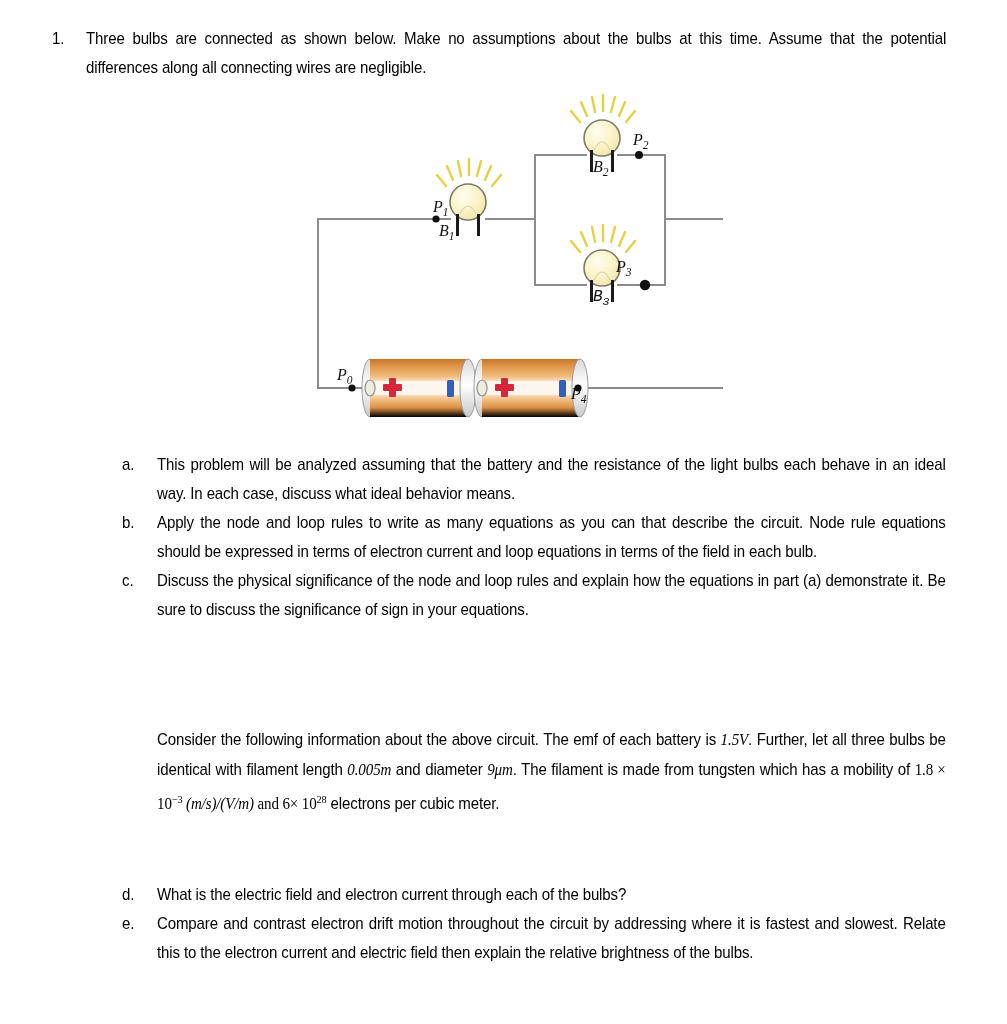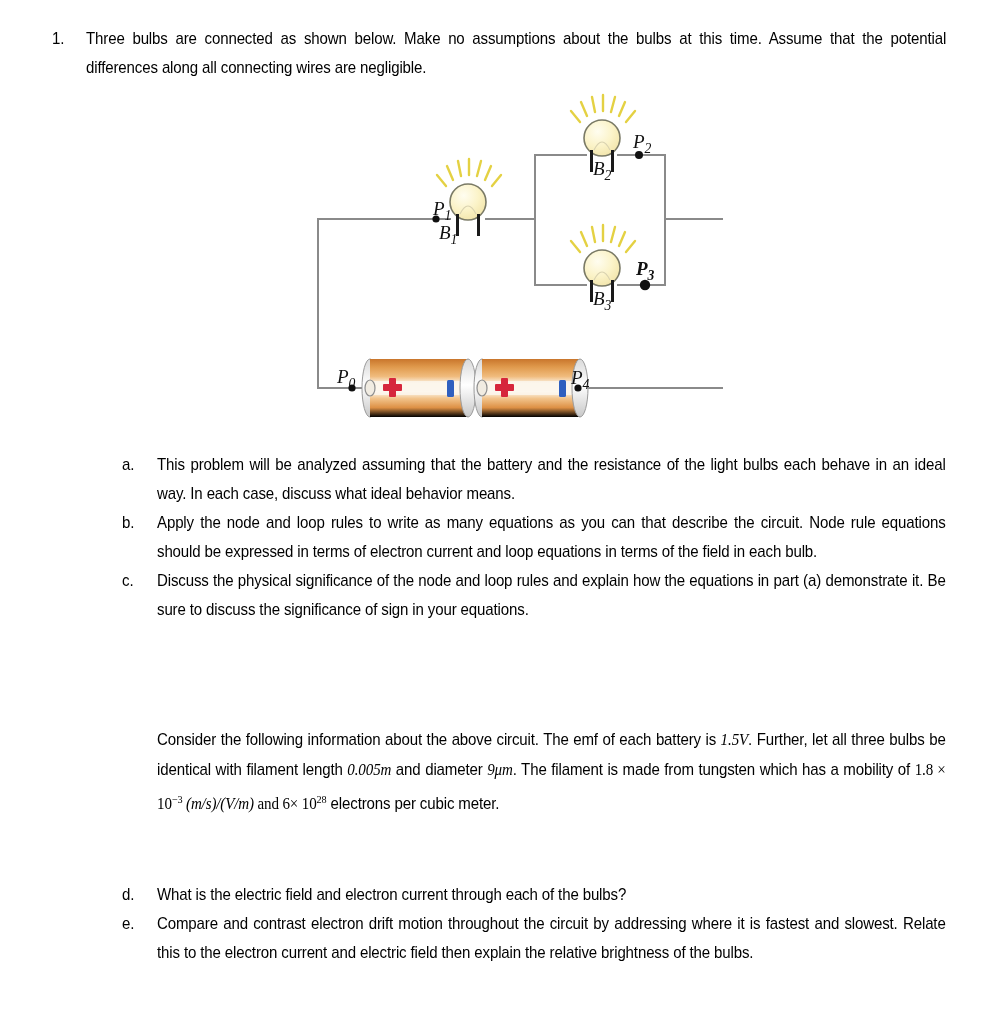--- a/index.html
+++ b/index.html
@@ -38,21 +38,21 @@
   .mth{font-family:"Liberation Serif","DejaVu Serif",serif;font-style:italic;}
   .mthn{font-family:"Liberation Serif","DejaVu Serif",serif;font-style:normal;}
   sup.ex{font-size:0.68em;vertical-align:super;font-family:"Liberation Serif",serif;font-style:normal;}
 
   
   #circuit{position:absolute;left:0;top:0;width:1007px;height:1024px;pointer-events:none;}
   .lbl{
     position:absolute;
     font-family:"Liberation Serif","DejaVu Serif",serif;
     font-style:italic;
-    font-size:19px;
+    font-size:16px;
     color:#111;
     white-space:nowrap;
   }
   .lbl sub{font-size:0.72em;font-style:italic;}
 </style>
 </head>
 <body>
 
 <div class="page">
 
@@ -186,26 +186,26 @@
       <circle cx="352" cy="388" r="3.6"></circle>
       <circle cx="436" cy="219" r="3.6"></circle>
       <circle cx="639" cy="155" r="4.0"></circle>
       <circle cx="645" cy="285" r="5.2"></circle>
       <circle cx="578" cy="388" r="3.6"></circle>
     </g>
   </svg>
 
   <div class="lbl" style="left:439px;top:222px;">B<sub>1</sub></div>
   <div class="lbl" style="left:593px;top:158px;">B<sub>2</sub></div>
-  <div class="lbl" style="left:593px;top:288px;">B<sub>3</sub></div>
+  <div class="lbl" style="left:593px;top:288px;font-family:Liberation Mono, monospace;">B<sub>3</sub></div>
   <div class="lbl" style="left:337px;top:366px;">P<sub>0</sub></div>
   <div class="lbl" style="left:417px;top:198px;margin-left:16px;">P<sub>1</sub></div>
   <div class="lbl" style="left:633px;top:131px;">P<sub>2</sub></div>
-  <div class="lbl" style="left:636px;top:258px;font-weight:bold;">P<sub>3</sub></div>
-  <div class="lbl" style="left:571px;top:367px;">P<sub>4</sub></div>
+  <div class="lbl" style="left:616px;top:258px;">P<sub>3</sub></div>
+  <div class="lbl" style="left:571px;top:385px;">P<sub>4</sub></div>
 
   <div class="alist">
     <div class="arow">
       <div class="marker qtext">a.</div>
       <div class="body qtext">This problem will be analyzed assuming that the battery and the resistance of the light bulbs each behave in an ideal way.  In each case, discuss what ideal behavior means.</div>
     </div>
     <div class="arow">
       <div class="marker qtext">b.</div>
       <div class="body qtext">Apply the node and loop rules to write as many equations as you can that describe the circuit.  Node rule equations should be expressed in terms of electron current and loop equations in terms of the field in each bulb.</div>
     </div>

